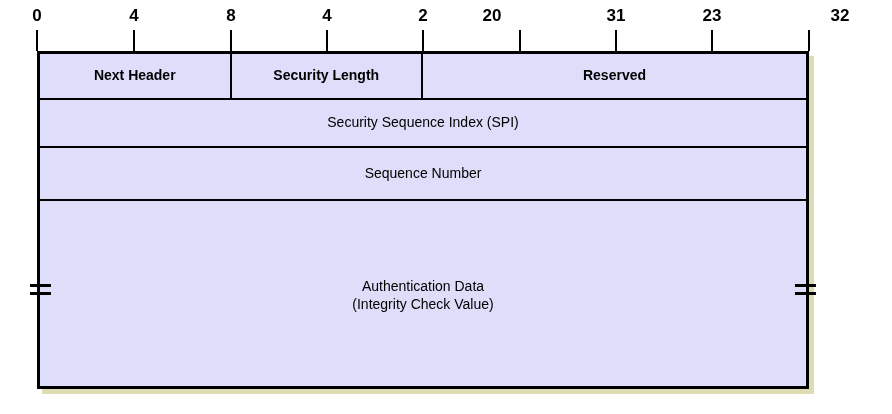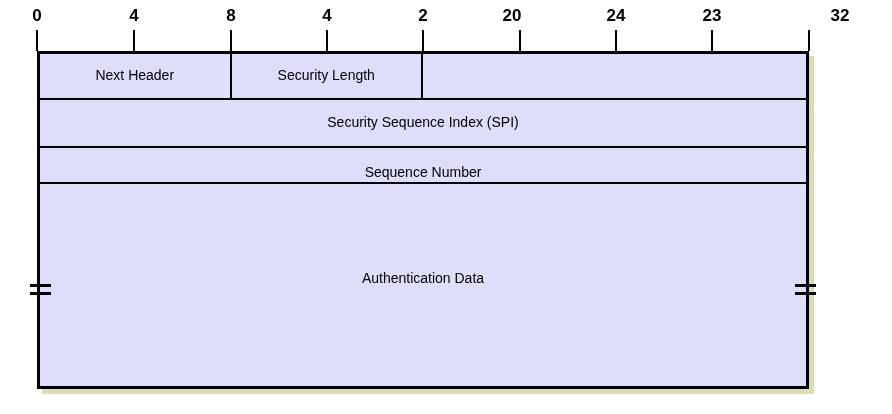--- a/index.html
+++ b/index.html
@@ -74,23 +74,23 @@
   .field-row {
     position: relative;
     display: flex;
     box-sizing: border-box;
     border-bottom: 2px solid #000000;
   }
   .field-row.last {
     border-bottom: none;
   }
 
-  .row-1 { height: 46px; }
+  .row-1 { height: 46px; font-weight: bold; }
   .row-2 { height: 48px; }
-  .row-3 { height: 36px; align-items: flex-end; }
+  .row-3 { height: 53px; }
   .row-4 { height: 190px; }
 
   .field-cell {
     box-sizing: border-box;
     display: flex;
     align-items: center;
     justify-content: center;
     text-align: center;
     font-size: 14px;
     color: #000000;
@@ -128,22 +128,22 @@
 <body>
 
 <div id="stage">
 
   <div id="ruler">
     <span class="tick-label" style="left:37px">0</span>
     <span class="tick-label" style="left:134px">4</span>
     <span class="tick-label" style="left:231px">8</span>
     <span class="tick-label" style="left:327px">4</span>
     <span class="tick-label" style="left:423px">2</span>
-    <span class="tick-label" style="left:512px">20</span>
-    <span class="tick-label" style="left:616px">24</span>
+    <span class="tick-label" style="left:492px">20</span>
+    <span class="tick-label" style="left:616px">31</span>
     <span class="tick-label" style="left:712px">23</span>
     <span class="tick-label" style="left:840px">32</span>
 
     <span class="tick-mark" style="left:37px"></span>
     <span class="tick-mark" style="left:134px"></span>
     <span class="tick-mark" style="left:231px"></span>
     <span class="tick-mark" style="left:327px"></span>
     <span class="tick-mark" style="left:423px"></span>
     <span class="tick-mark" style="left:520px"></span>
     <span class="tick-mark" style="left:616px"></span>
@@ -151,34 +151,36 @@
     <span class="tick-mark" style="left:809px"></span>
   </div>
 
   <div id="table-shadow"></div>
 
   <div id="packet-table">
 
     <div class="field-row row-1">
       <div class="field-cell" style="width:25%">Next Header</div>
       <div class="field-cell" style="width:25%">Security Length</div>
+      <div class="field-cell last-cell" style="width:50%">Reserved</div>
     </div>
 
     <div class="field-row row-2">
       <div class="field-cell last-cell" style="width:100%">Security Sequence Index (SPI)</div>
     </div>
 
     <div class="field-row row-3">
       <div class="field-cell last-cell" style="width:100%">Sequence Number</div>
     </div>
 
     <div class="field-row row-4 last">
       <div class="field-cell last-cell multiline" style="width:100%">
         <div>
           <div>Authentication Data</div>
+          <div>(Integrity Check Value)</div>
         </div>
       </div>
     </div>
 
     <div class="break-mark left">
       <span class="bar b1"></span>
       <span class="bar b2"></span>
     </div>
     <div class="break-mark right">
       <span class="bar b1"></span>

